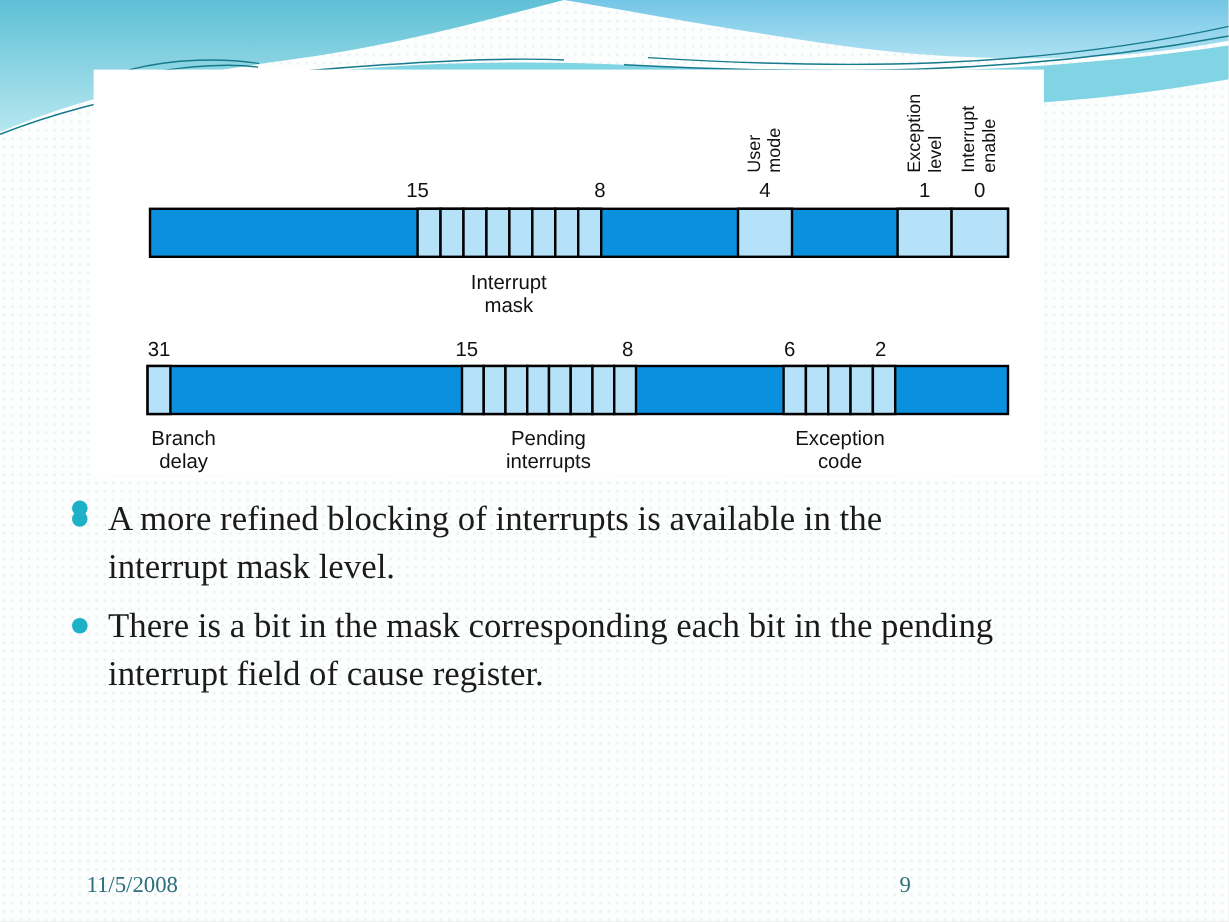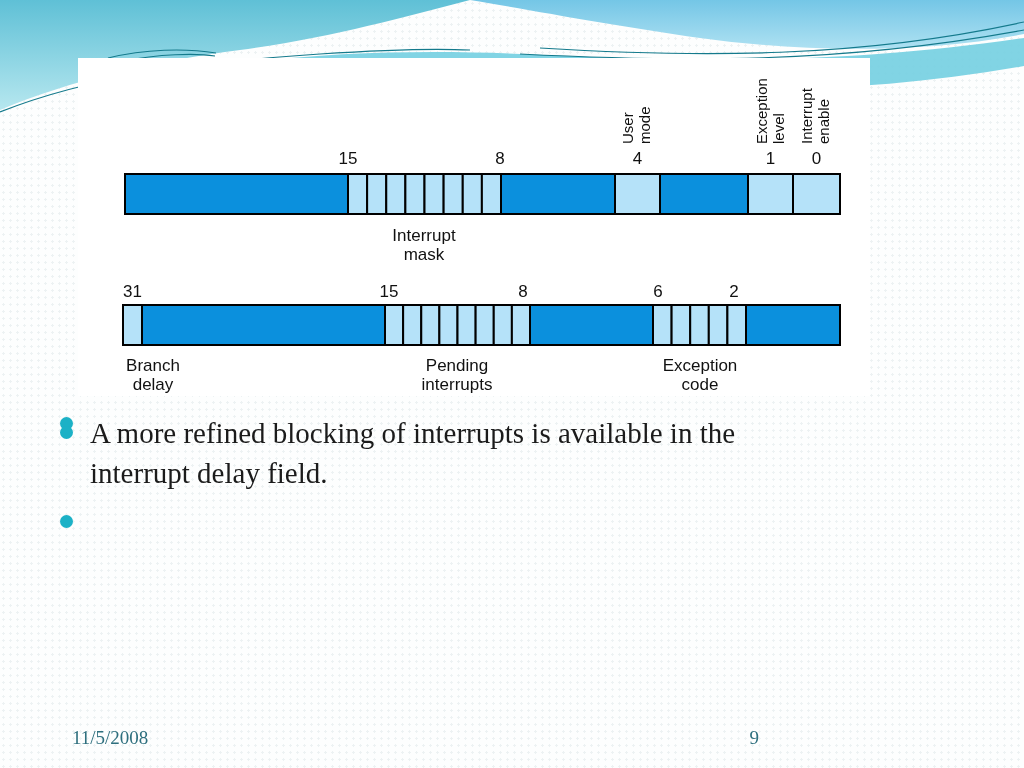--- a/index.html
+++ b/index.html
@@ -144,24 +144,26 @@
     </svg>
   </div>
 
   <ul class="bullets">
     <li>
       <span class="dot"></span>
     </li>
     <li>
       <span class="dot"></span>
       <span class="btext">A more refined blocking of interrupts is available in the
-interrupt delay field.</span>
+interrupt mask level.</span>
     </li>
     <li>
       <span class="dot"></span>
+      <span class="btext">There is a bit in the mask corresponding each bit in the pending
+interrupt field of cause register.</span>
     </li>
   </ul>
 
   <div class="footer">
     <span class="date">11/5/2008</span>
     <span class="pagenum">9</span>
   </div>
 
 </div>
 

